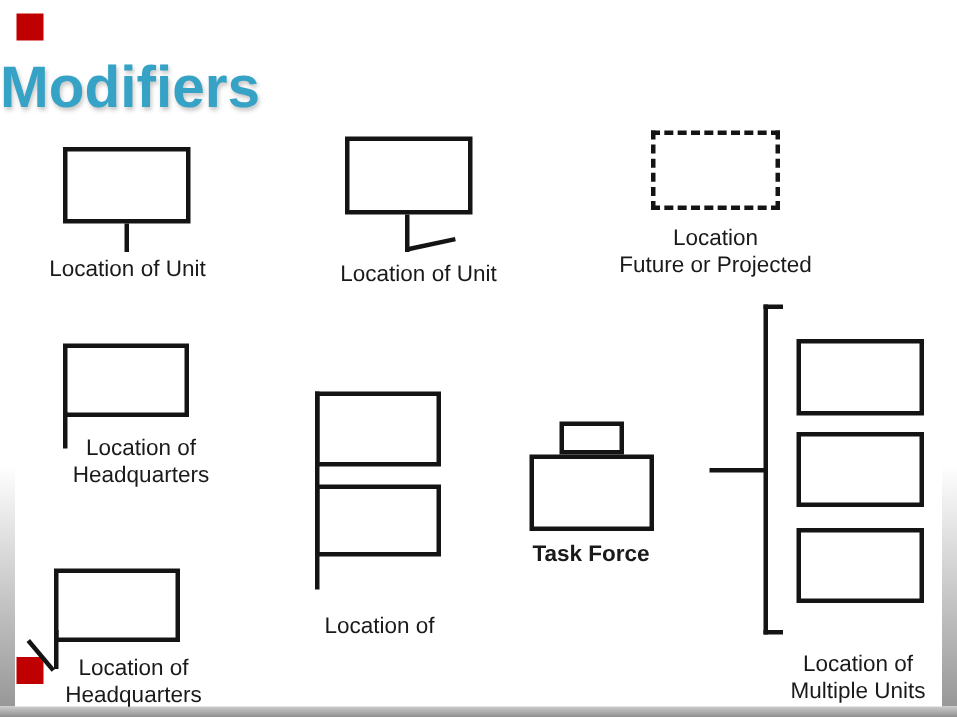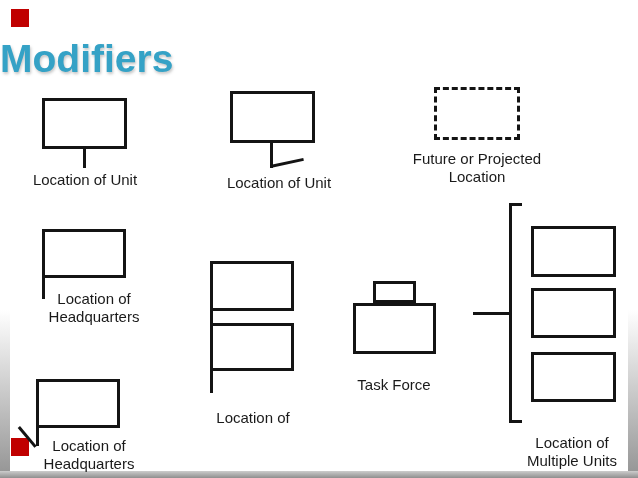--- a/index.html
+++ b/index.html
@@ -59,21 +59,21 @@
   .s5-box2{left:210px;top:323px;width:78px;height:42px;}
   .s5-label{left:183px;top:409px;}
 
   .s6-box{left:36px;top:379px;width:78px;height:43px;}
   .s6-staff{left:36px;top:420px;width:3px;height:26px;}
   .s6-diag{left:20px;top:426px;width:26px;height:3px;transform:rotate(50deg);transform-origin:left top;}
   .s6-label{left:19px;top:437px;}
 
   .s7-top{left:373px;top:281px;width:37px;height:16px;}
   .s7-main{left:353px;top:303px;width:77px;height:45px;}
-  .s7-label{left:324px;top:376px;}
+  .s7-label{left:324px;top:361px;font-weight:bold;}
 
   .s8-connector{left:473px;top:312px;width:37px;height:3px;}
   .s8-vline{left:509px;top:203px;width:3px;height:220px;}
   .s8-ticktop{left:509px;top:203px;width:13px;height:3px;}
   .s8-tickbot{left:509px;top:420px;width:13px;height:3px;}
   .s8-box1{left:531px;top:226px;width:79px;height:45px;}
   .s8-box2{left:531px;top:288px;width:79px;height:44px;}
   .s8-box3{left:531px;top:352px;width:79px;height:44px;}
   .s8-label{left:502px;top:434px;}
 </style>
@@ -99,22 +99,22 @@
   <div>
     <div class="box s2-box"></div>
     <div class="ln s2-tail-v"></div>
     <div class="ln s2-tail-d"></div>
     <div class="lbl s2-label">Location of Unit</div>
   </div>
 
   <div>
     <div class="box dashed s3-box"></div>
     <div class="lbl wide s3-label">
+      <div>Location</div>
       <div>Future or Projected</div>
-      <div>Location</div>
     </div>
   </div>
 
   <div>
     <div class="box s4-box"></div>
     <div class="ln s4-staff"></div>
     <div class="lbl s4-label">
       <div>Location of</div>
       <div>Headquarters</div>
     </div>

